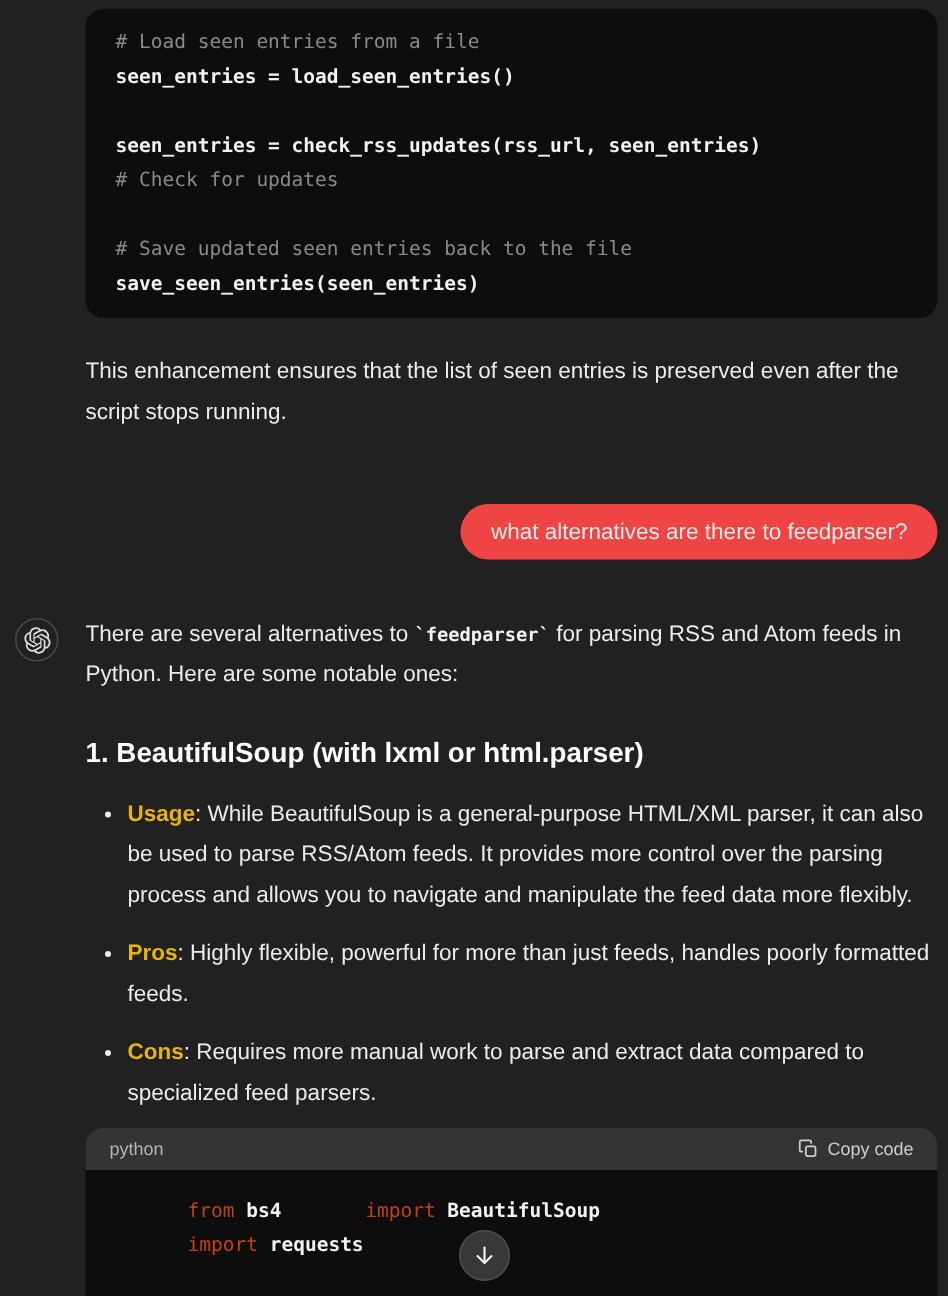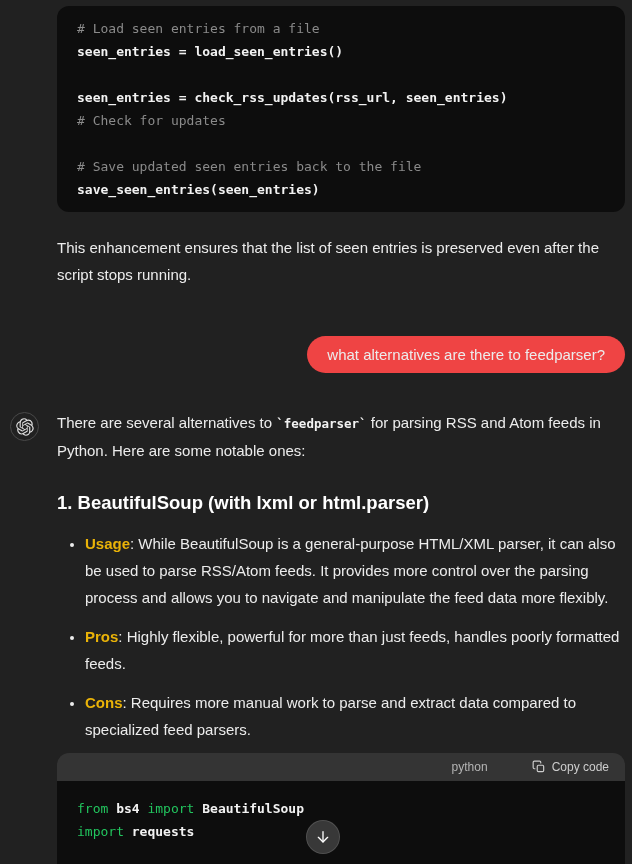--- a/index.html
+++ b/index.html
@@ -18,34 +18,34 @@
     width: 568px;
     background: #0d0d0d;
     border-radius: 12px;
     padding: 11px 20px;
     font-family: "DejaVu Sans Mono", monospace;
     font-size: 13px;
   }
   .code-line { line-height: 23px; min-height: 23px; white-space: pre; }
   .tok-c { color: #8a8a8a; }
   .tok-b { color: #f2f2f2; font-weight: bold; }
-  .tok-k { color: #22c55e; }
+  .tok-k { color: #c2410c; margin-left: 48px; }
 
   .codeblock2 {
     margin-top: 10px;
     width: 568px;
     border-radius: 12px;
     overflow: hidden;
   }
   .code-header {
     height: 28px;
     background: #343434;
     display: flex;
     align-items: center;
-    justify-content: flex-end;
+    justify-content: space-between;
     padding: 0 16px;
     font-size: 12px;
     color: #b4b4b4;
     gap: 44px;
   }
   .copy-btn {
     display: flex;
     align-items: center;
     gap: 6px;
     background: none;

